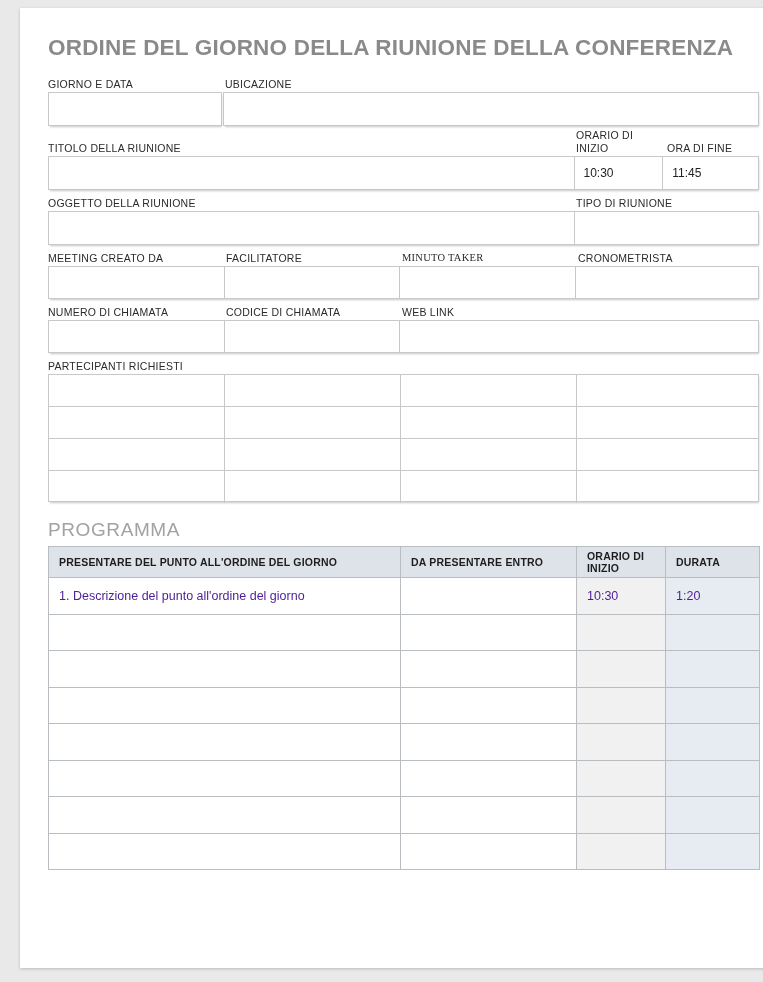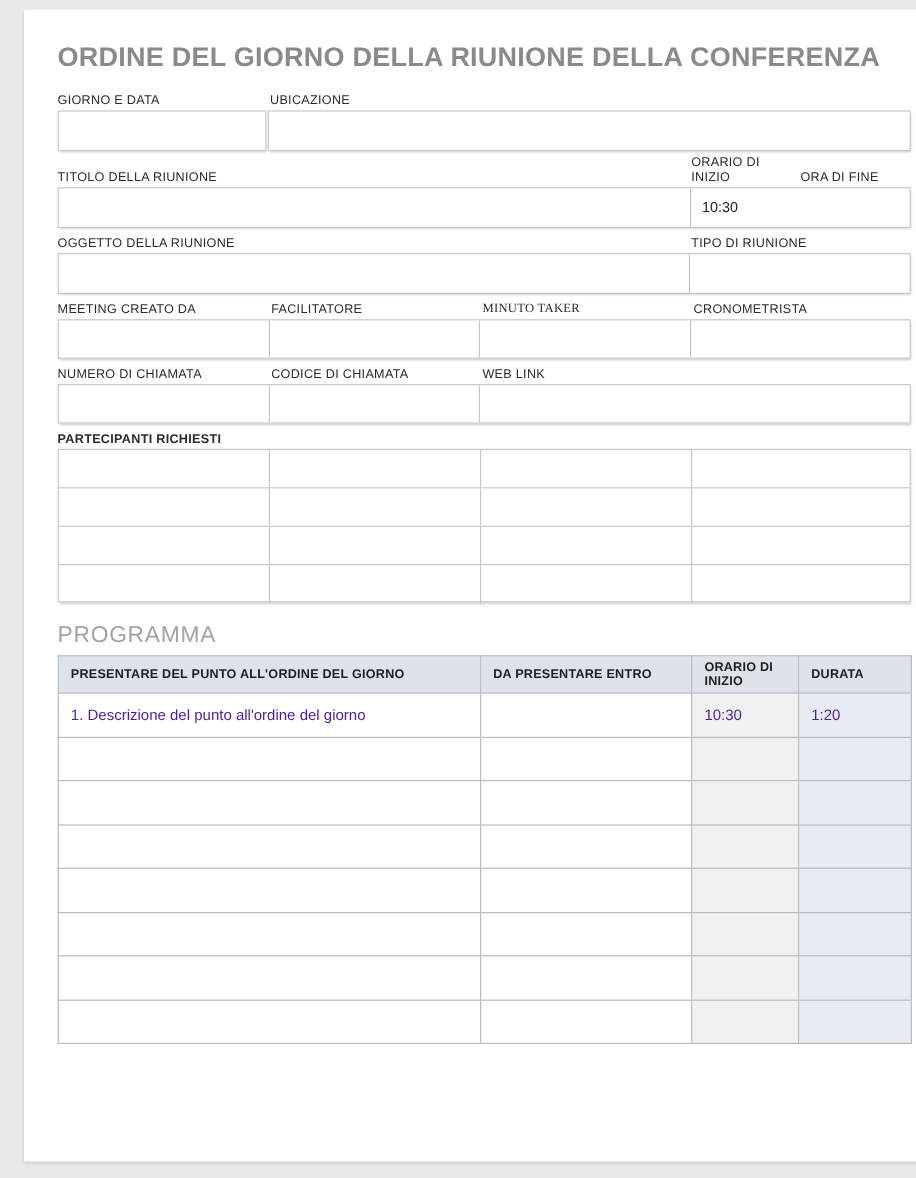--- a/index.html
+++ b/index.html
@@ -179,20 +179,23 @@
   <div class="lbl" style="left:647px; top:134px;">ORA DI FINE</div>
   <div class="lbl" style="left:28px; top:134px;">TITOLO DELLA RIUNIONE</div>
 
   <div class="gridbox" style="left:28px; top:148px; width:711px; height:34px;">
     <div class="cell" style="width:527px;">
       <span class="val"></span>
     </div>
     <div class="cell" style="width:89px;">
       <span class="val">10:30</span>
     </div>
+    <div class="cell" style="width:95px;">
+      <span class="val">11:45</span>
+    </div>
   </div>
 
   <div class="lbl" style="left:28px; top:189px;">OGGETTO DELLA RIUNIONE</div>
   <div class="lbl" style="left:556px; top:189px;">TIPO DI RIUNIONE</div>
 
   <div class="gridbox" style="left:28px; top:203px; width:711px; height:34px;">
     <div class="cell" style="width:527px;">
       <span class="val"></span>
     </div>
     <div class="cell" style="width:184px;">
@@ -229,21 +232,21 @@
       <span class="val"></span>
     </div>
     <div class="cell" style="width:176px;">
       <span class="val"></span>
     </div>
     <div class="cell" style="width:359px;">
       <span class="val"></span>
     </div>
   </div>
 
-  <div class="lbl" style="left:28px; top:352px;font-weight:bold;">PARTECIPANTI RICHIESTI</div>
+  <div class="lbl" style="left:28px; top:352px;">PARTECIPANTI RICHIESTI</div>
 
   <div class="pgrid" style="left:28px; top:366px; width:711px; height:128px;">
     <div class="prow" style="height:32px;">
       <div class="pcell" style="width:176px;"></div>
       <div class="pcell" style="width:176px;"></div>
       <div class="pcell" style="width:176px;"></div>
       <div class="pcell" style="width:181px;"></div>
     </div>
     <div class="prow" style="height:32px;">
       <div class="pcell" style="width:176px;"></div>

